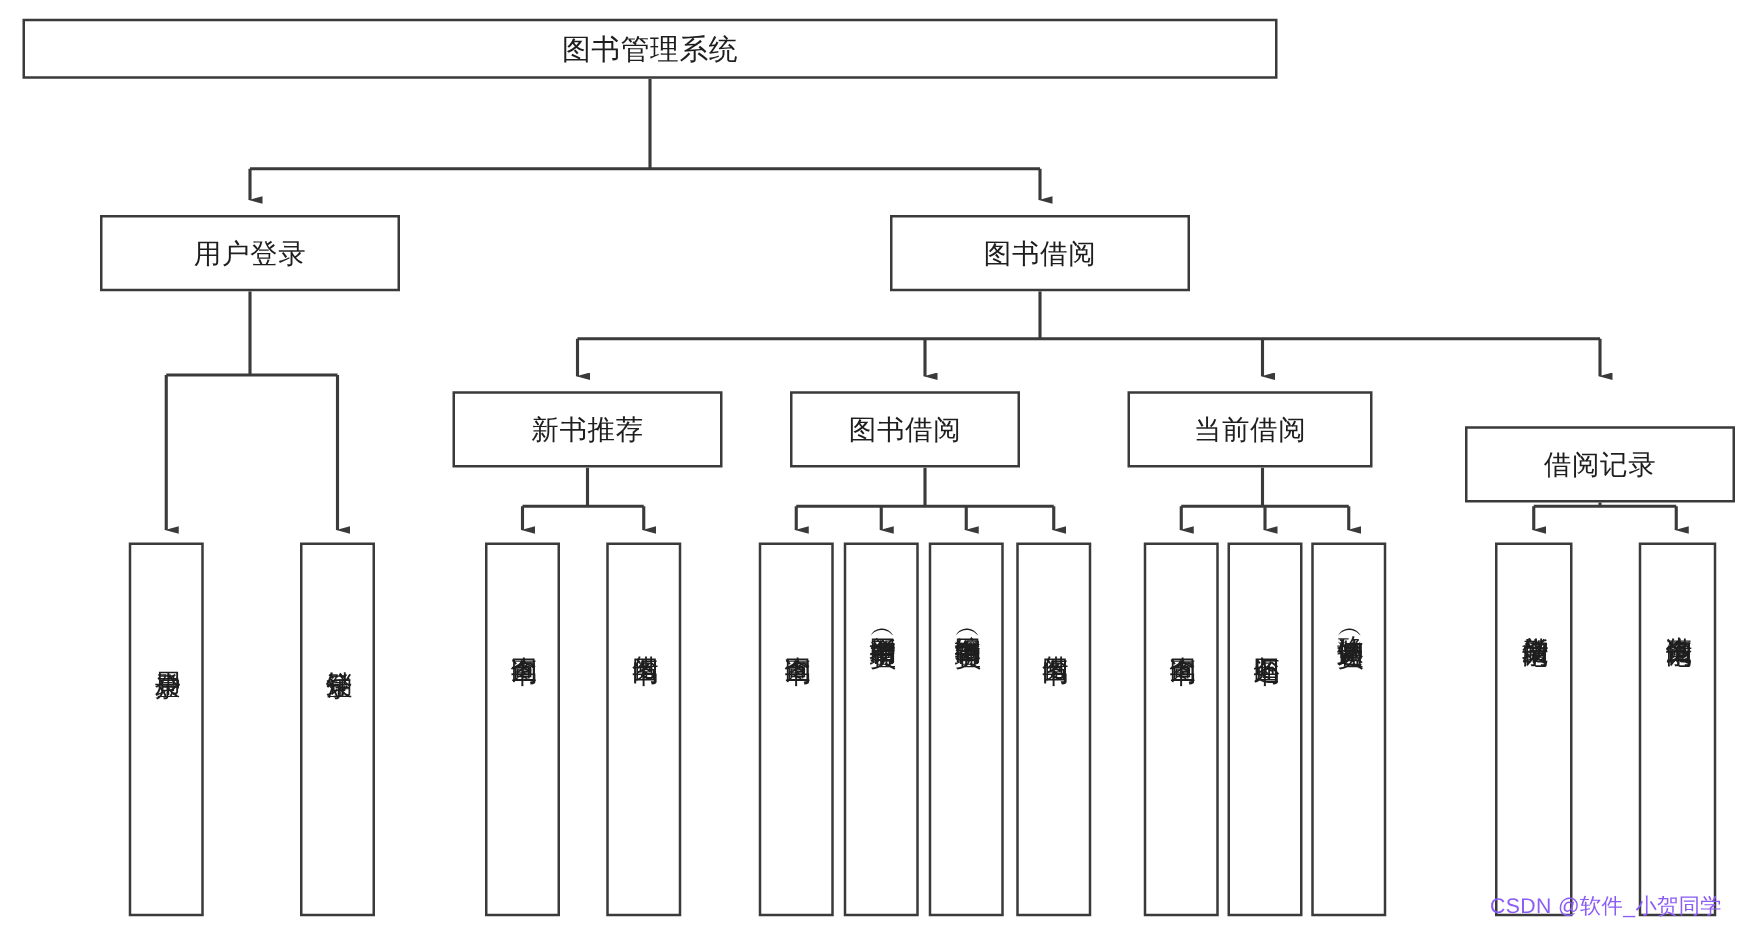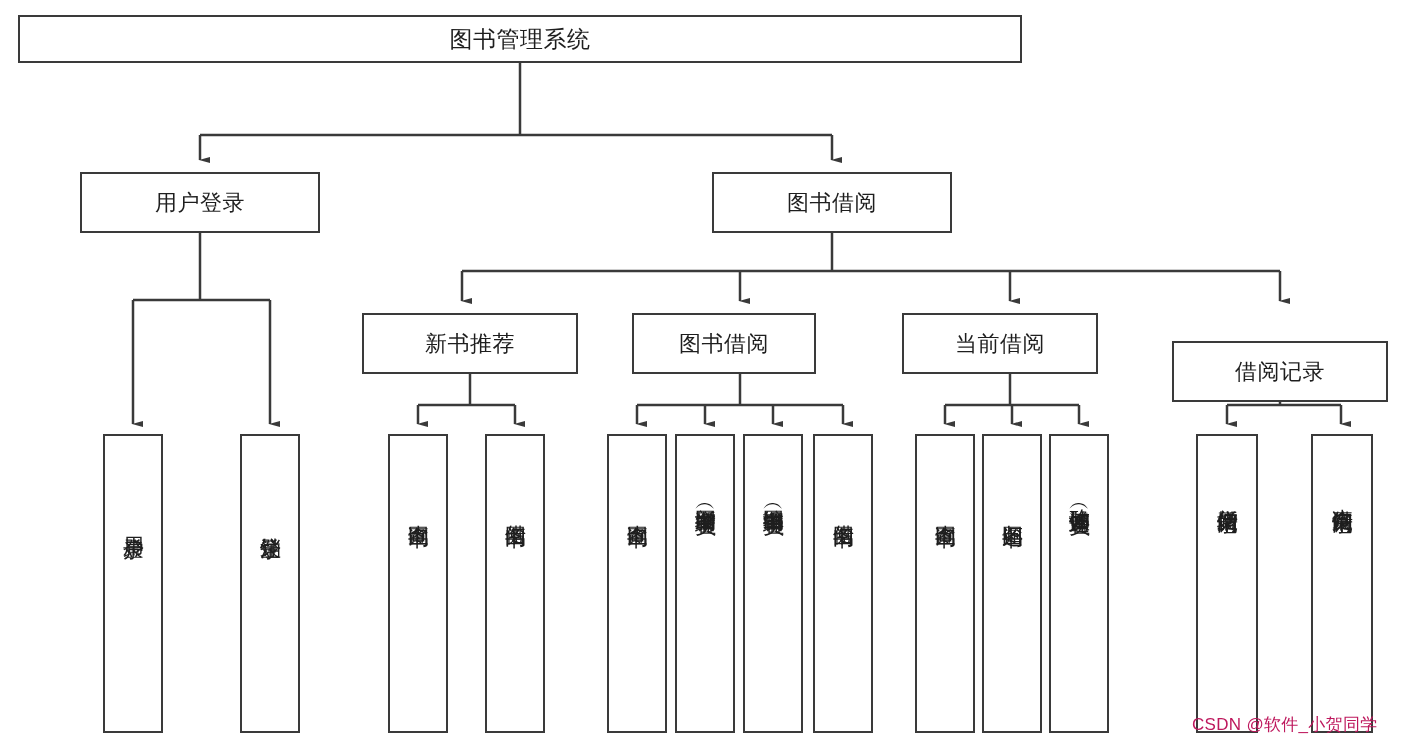--- a/index.html
+++ b/index.html
@@ -60,21 +60,21 @@
   }
   .node.vert.short .label {
     margin-top: 46px;
   }
   .node.root .label { font-size: 23px; }
   #watermark {
     position: absolute;
     left: 1192px;
     top: 713px;
     font-size: 17px;
-    color: #be185d;
+    color: #8b5cf6;
     white-space: nowrap;
     letter-spacing: 0.3px;
   }
 </style>
 </head>
 <body>
 
 <div id="canvas">
 
   <svg id="wires" viewBox="0 0 1405 747" xmlns="http://www.w3.org/2000/svg">

